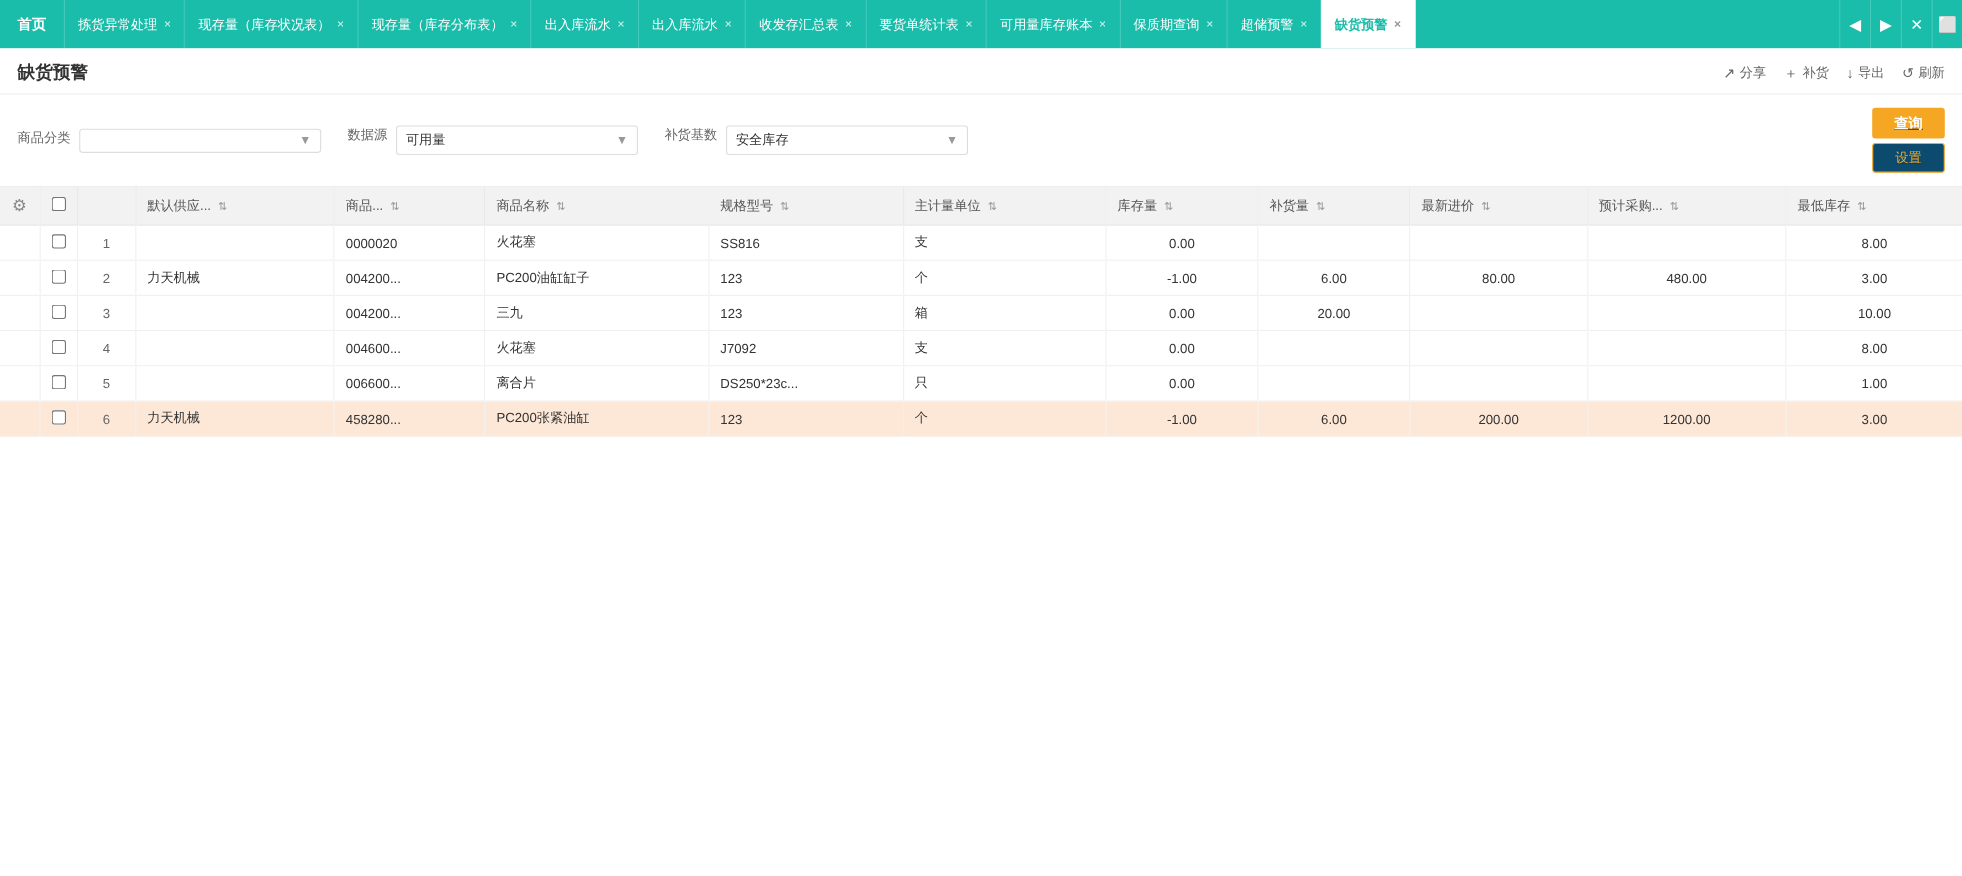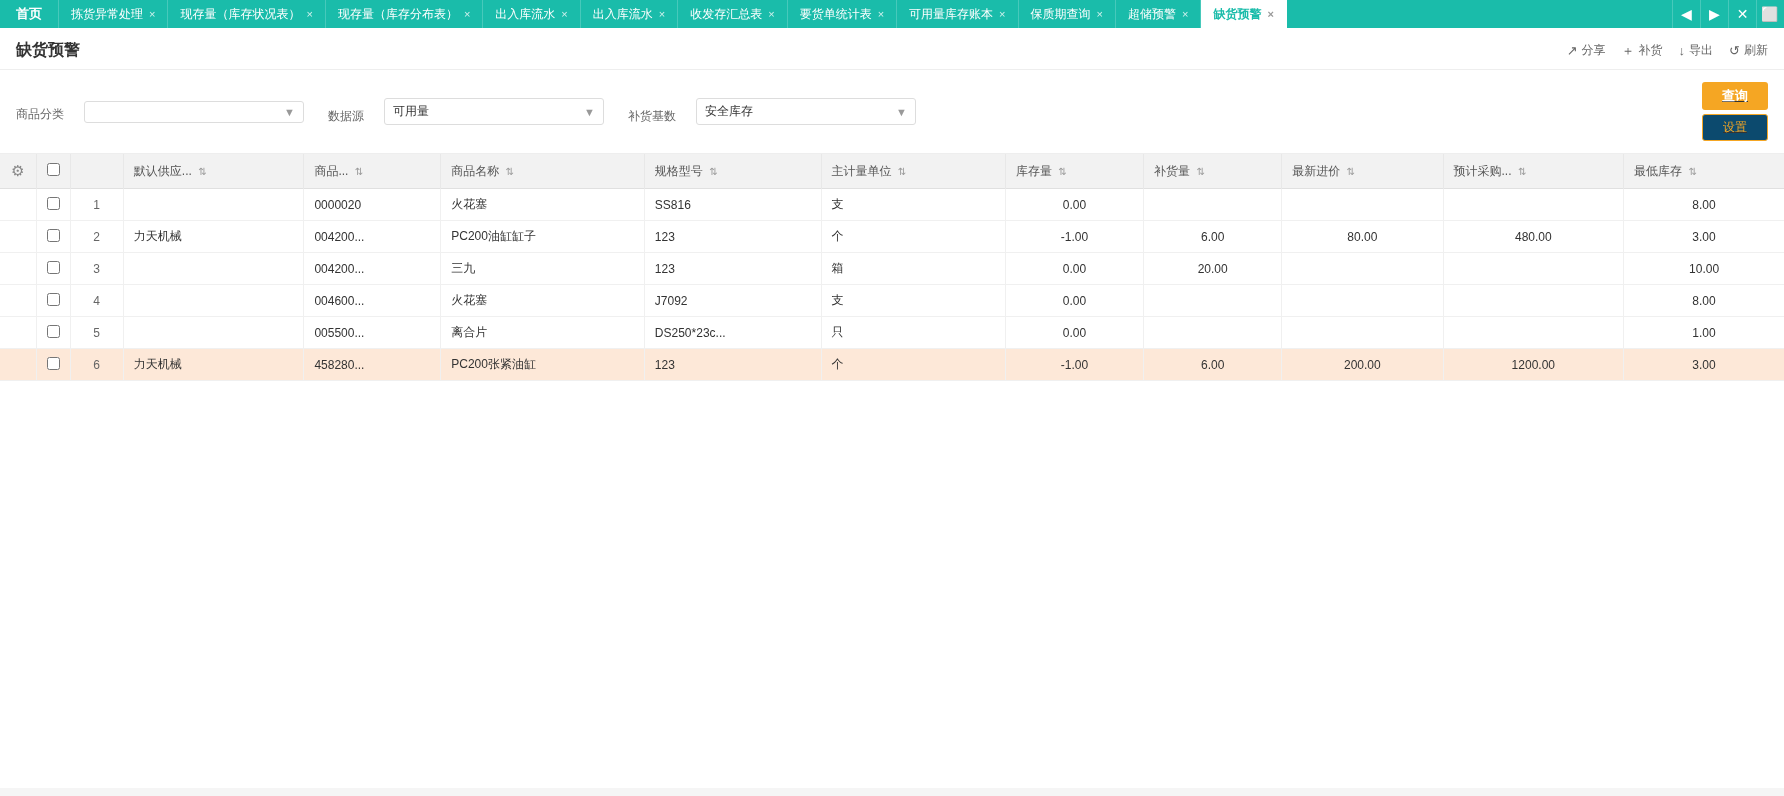--- a/index.html
+++ b/index.html
@@ -3,21 +3,21 @@
   <meta charset="utf-8">
   <style>
     * { box-sizing: border-box; margin: 0; padding: 0; }
     body { font-family: "Microsoft YaHei", Arial, sans-serif; font-size: 13px; background: #f5f5f5; color: #333; }
 
     
     .top-nav {
       display: flex;
       align-items: center;
       background: #1abcaa;
-      height: 28px;
+      height: 44px;
       overflow: hidden;
     }
     .nav-tab {
       display: flex;
       align-items: center;
       padding: 4px 12px;
       height: 100%;
       color: #fff;
       font-size: 12px;
       white-space: nowrap;
@@ -105,22 +105,22 @@
     
     .filter-bar {
       padding: 12px 16px;
       display: flex;
       align-items: center;
       gap: 24px;
       border-bottom: 1px solid #eee;
     }
     .filter-group {
       display: flex;
-      align-items: flex-end;
-      gap: 20px;
+      align-items: flex-start;
+      gap: 8px;
     }
     .filter-label {
       font-size: 12px;
       color: #666;
       white-space: nowrap;
     }
     .filter-select {
       display: flex;
       align-items: center;
       border: 1px solid #ddd;
@@ -468,21 +468,21 @@
       <td class="td-right"></td>
       <td class="td-right">8.00</td>
     </tr>
           <tr>
       <td class="settings-cell"></td>
       <td class="checkbox-cell">
         <input type="checkbox" style="">
       </td>
       <td class="row-num">5</td>
       <td></td>
-      <td>005500...</td>
+      <td>006600...</td>
       <td>离合片</td>
       <td>DS250*23c...</td>
       <td>只</td>
       <td class="td-right">0.00</td>
       <td class="td-right"></td>
       <td class="td-right"></td>
       <td class="td-right"></td>
       <td class="td-right">1.00</td>
     </tr>
           <tr class="highlighted">

